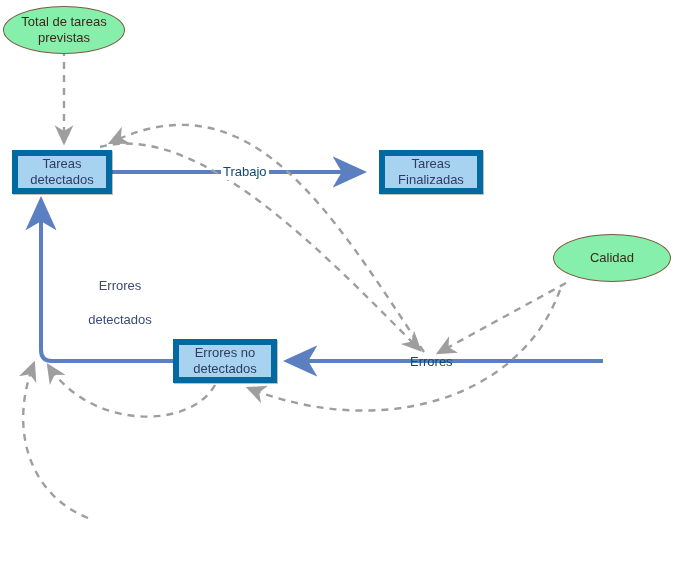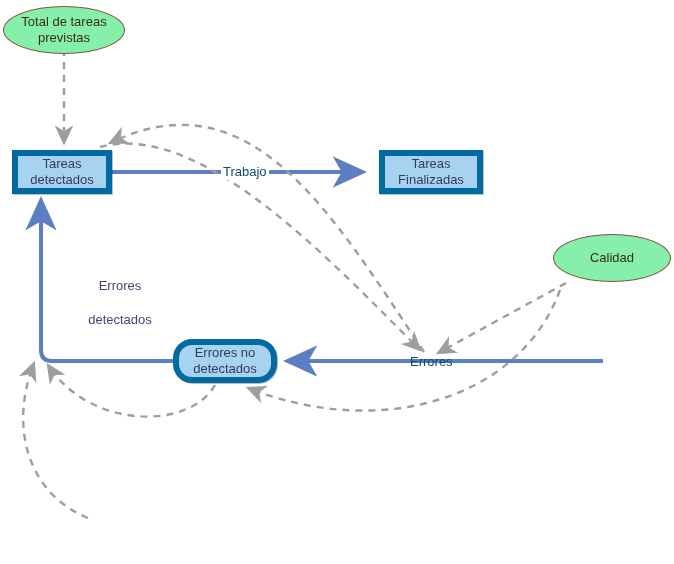--- a/index.html
+++ b/index.html
@@ -127,21 +127,21 @@
     </div>
   </div>
 
   <div class="node stock" style="left:379px; top:150px; width:104px; height:44px;">
     <div>
       <div>Tareas</div>
       <div>Finalizadas</div>
     </div>
   </div>
 
-  <div class="node stock" style="left:173px; top:339px; width:104px; height:44px;border-radius:19px;">
+  <div class="node stock" style="left:173px; top:339px; width:104px; height:44px;">
     <div>
       <div>Errores no</div>
       <div>detectados</div>
     </div>
   </div>
 
   <div class="node aux" style="left:3px; top:6px; width:122px; height:48px;">
     <div>
       <div>Total de tareas</div>
       <div>previstas</div>

